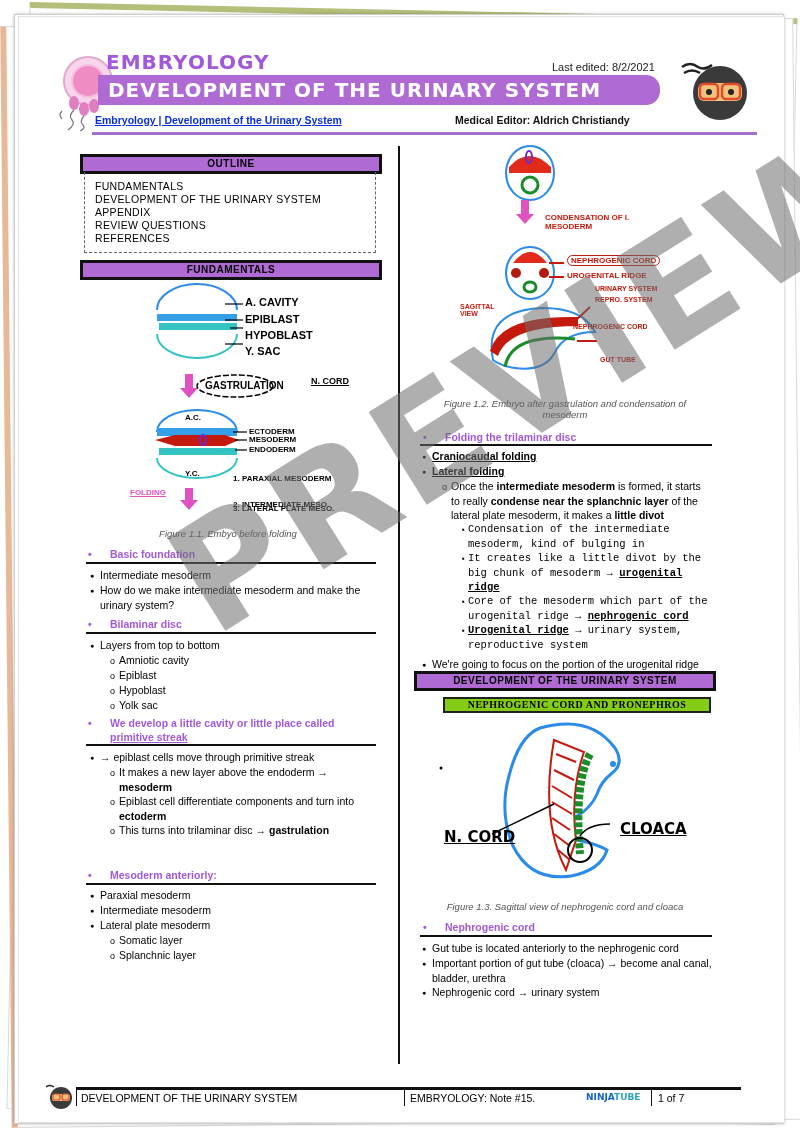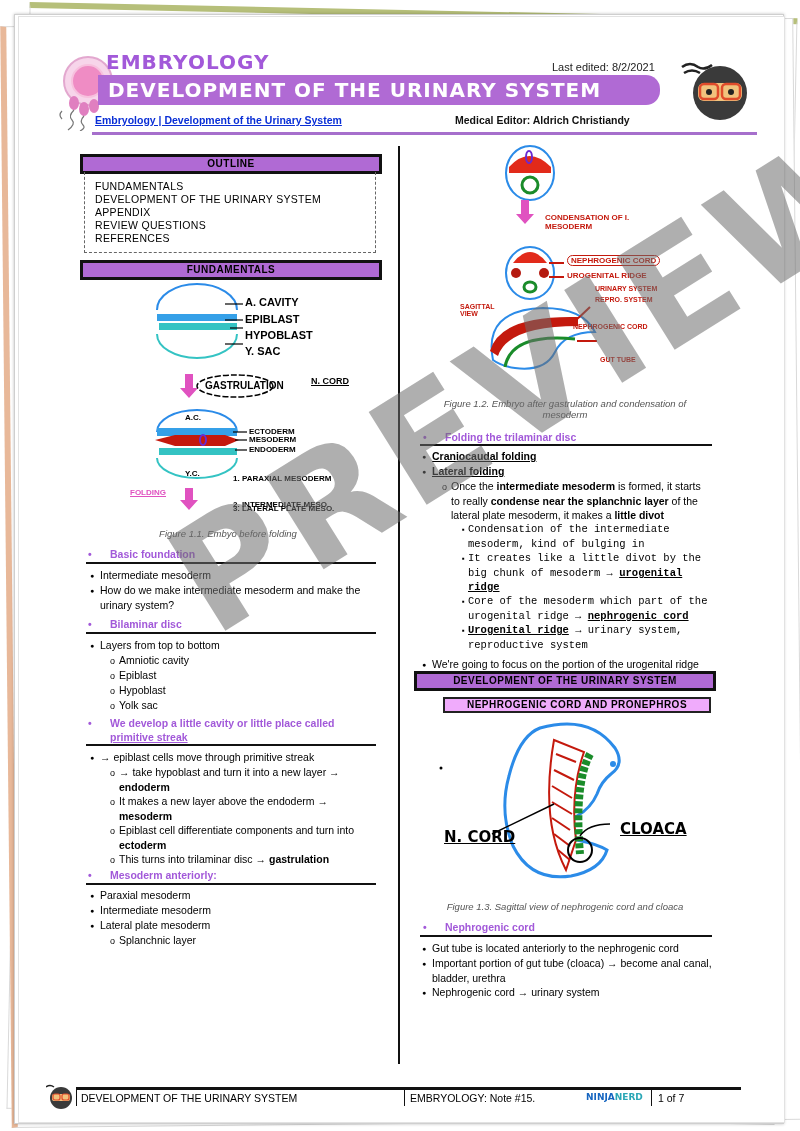--- a/index.html
+++ b/index.html
@@ -17,21 +17,21 @@
   .hdr-title{position:absolute;left:68px;top:33px;font-family:"DejaVu Sans",sans-serif;font-weight:bold;font-size:20px;color:#fff;letter-spacing:1px;white-space:nowrap;}
   .hdr-edited{position:absolute;left:512px;top:16px;font-size:11px;color:#222;}
   .hdr-link{position:absolute;left:55px;top:69px;font-size:10.5px;font-weight:bold;color:#0a2fd6;text-decoration:underline;}
   .hdr-editor{position:absolute;left:415px;top:69px;font-size:10.5px;font-weight:bold;color:#111;}
   .hdr-rule{position:absolute;left:52px;top:87px;width:665px;height:3px;background:#a66fcc;}
   .ninja{position:absolute;left:640px;top:10px;width:70px;height:68px;}
 
   .col-div{position:absolute;left:398px;top:146px;width:2px;height:918px;background:#111;}
 
   .secbar{position:absolute;height:14px;background:#b06ad4;border:3px solid #111;text-align:center;font-size:10px;font-weight:bold;line-height:14px;letter-spacing:.5px;}
-  .subbar{position:absolute;height:12px;background:#f0abfc;border:2px solid #222;text-align:center;font-size:10px;font-weight:bold;line-height:12px;letter-spacing:.5px;}
+  .subbar{position:absolute;height:12px;background:#84cc16;border:2px solid #222;text-align:center;font-size:10px;font-weight:bold;line-height:12px;letter-spacing:.5px;font-family:Liberation Serif, serif;}
   .outline-box{position:absolute;left:84px;top:172px;width:290px;height:80px;border:1px dashed #666;border-top:none;}
   .outline-item{font-size:10.5px;line-height:13px;letter-spacing:.3px;padding-left:10px;}
 
   .fig{position:absolute;}
   .caption{position:absolute;font-size:9.5px;font-style:italic;color:#555;text-align:center;}
 
   .h3{position:absolute;font-size:10.5px;font-weight:bold;color:#a259d9;}
   .h3 .dot{display:inline-block;width:22px;}
   .h3rule{position:absolute;height:2px;background:#111;}
   .txt{position:absolute;font-size:10.5px;line-height:14px;}
@@ -160,32 +160,32 @@
   <div class="bl2">Yolk sac</div>
 </div>
 
 <div class="h3" style="left:88px;top:716px;width:285px;line-height:14px;">
   <span class="dot" style="float:left;">•</span>
   <div style="margin-left:22px;"><span>We develop a little cavity or little place called</span><br><span class="u">primitive streak</span></div>
 </div>
 <div class="h3rule" style="left:86px;top:744px;width:290px;"></div>
 <div class="txt" style="left:90px;top:750px;width:285px;">
   <div class="bl1">→ epiblast cells move through primitive streak</div>
-  <div class="bl2"><span>→ take hypoblast and turn it into a new layer →</span><br><b>endoderm</b></div>
   <div class="bl2"><span>It makes a new layer above the endoderm →</span><br><b>mesoderm</b></div>
   <div class="bl2"><span>Epiblast cell differentiate components and turn into</span><br><b>ectoderm</b></div>
   <div class="bl2"><span>This turns into trilaminar disc → </span><b>gastrulation</b></div>
 </div>
 
 <div class="h3" style="left:88px;top:869px;"><span class="dot">•</span><span>Mesoderm anteriorly:</span></div>
 <div class="h3rule" style="left:86px;top:883px;width:290px;"></div>
 <div class="txt" style="left:90px;top:888px;width:285px;">
   <div class="bl1">Paraxial mesoderm</div>
   <div class="bl1">Intermediate mesoderm</div>
   <div class="bl1">Lateral plate mesoderm</div>
+  <div class="bl2">Somatic layer</div>
   <div class="bl2">Splanchnic layer</div>
 </div>
 
 <div class="col-div"></div>
 
 <div class="fig" style="left:455px;top:145px;width:260px;height:250px;">
   <svg width="260" height="250" viewBox="0 0 260 250" style="position:absolute;left:0;top:0">
     <ellipse cx="75" cy="28" rx="24" ry="27" fill="#fff" stroke="#2b8be8" stroke-width="2"></ellipse>
     <path d="M54 22 q20 -22 42 0 v6 h-42z" fill="#e22a1a"></path>
     <ellipse cx="74" cy="12" rx="3" ry="6" fill="none" stroke="#6a2ad1" stroke-width="2"></ellipse>
@@ -273,16 +273,16 @@
     <circle cx="15" cy="16" r="11" fill="#3a3a3a"></circle>
     <rect x="6" y="12" width="18" height="7" rx="2" fill="#f1c27d"></rect>
     <rect x="7" y="12" width="7" height="6" rx="2" fill="none" stroke="#e04b2b" stroke-width="1.2"></rect>
     <rect x="16" y="12" width="7" height="6" rx="2" fill="none" stroke="#e04b2b" stroke-width="1.2"></rect>
   </svg>
   <div class="foot-bar"></div>
   <div class="foot-vl" style="left:30px;"></div>
   <div class="foot-sec" style="left:35px;">DEVELOPMENT OF THE URINARY SYSTEM</div>
   <div class="foot-vl" style="left:358px;"></div>
   <div class="foot-sec" style="left:364px;">EMBRYOLOGY: Note #15.</div>
-  <div class="foot-logo"><span style="color:#1565c0;">NINJA</span><span>NERD</span></div>
+  <div class="foot-logo"><span style="color:#1565c0;">NINJA</span><span>TUBE</span></div>
   <div class="foot-vl" style="left:605px;"></div>
   <div class="foot-sec" style="left:612px;">1 of 7</div>
 </div>
 
 </body></html>

